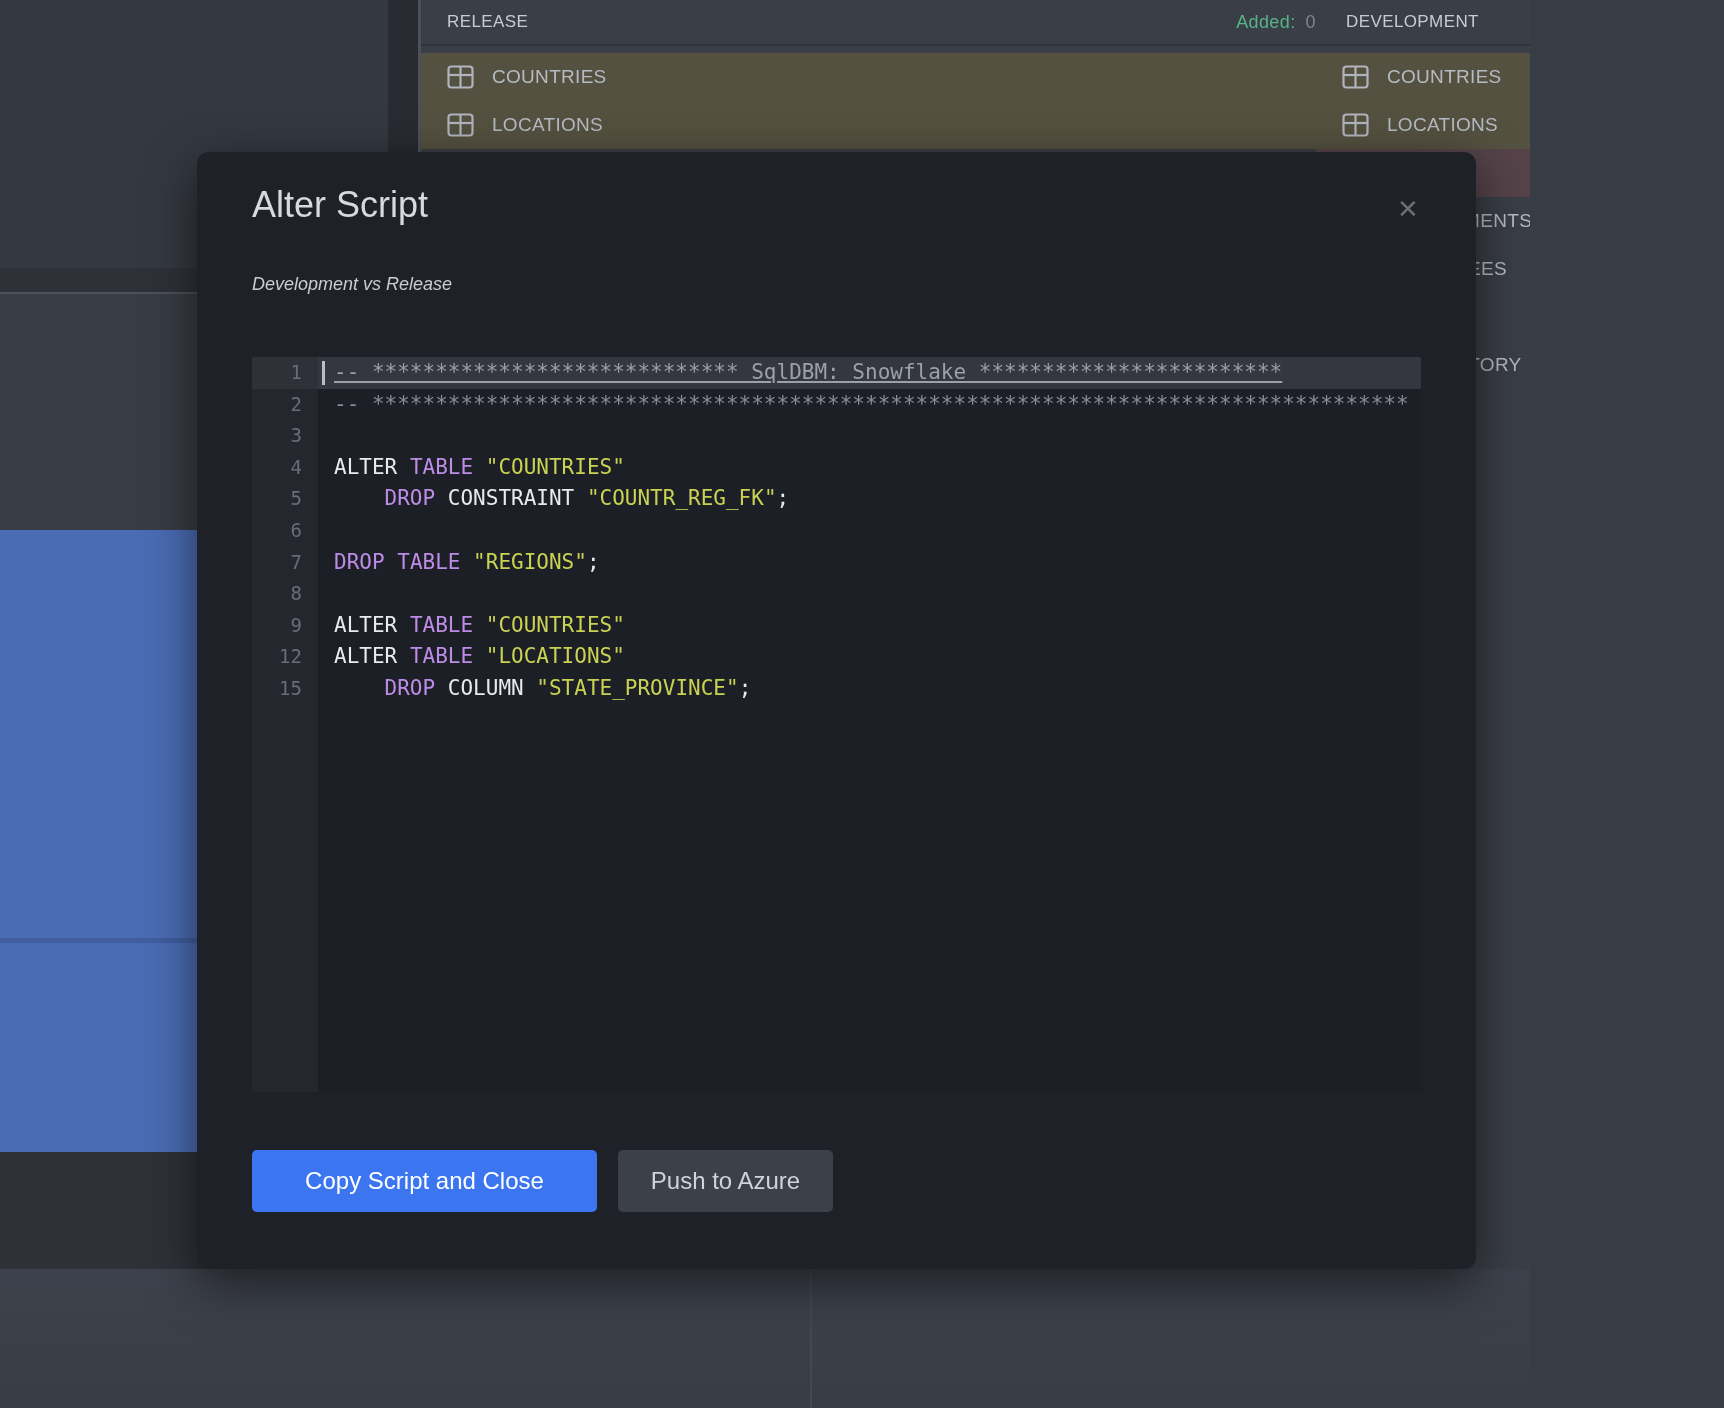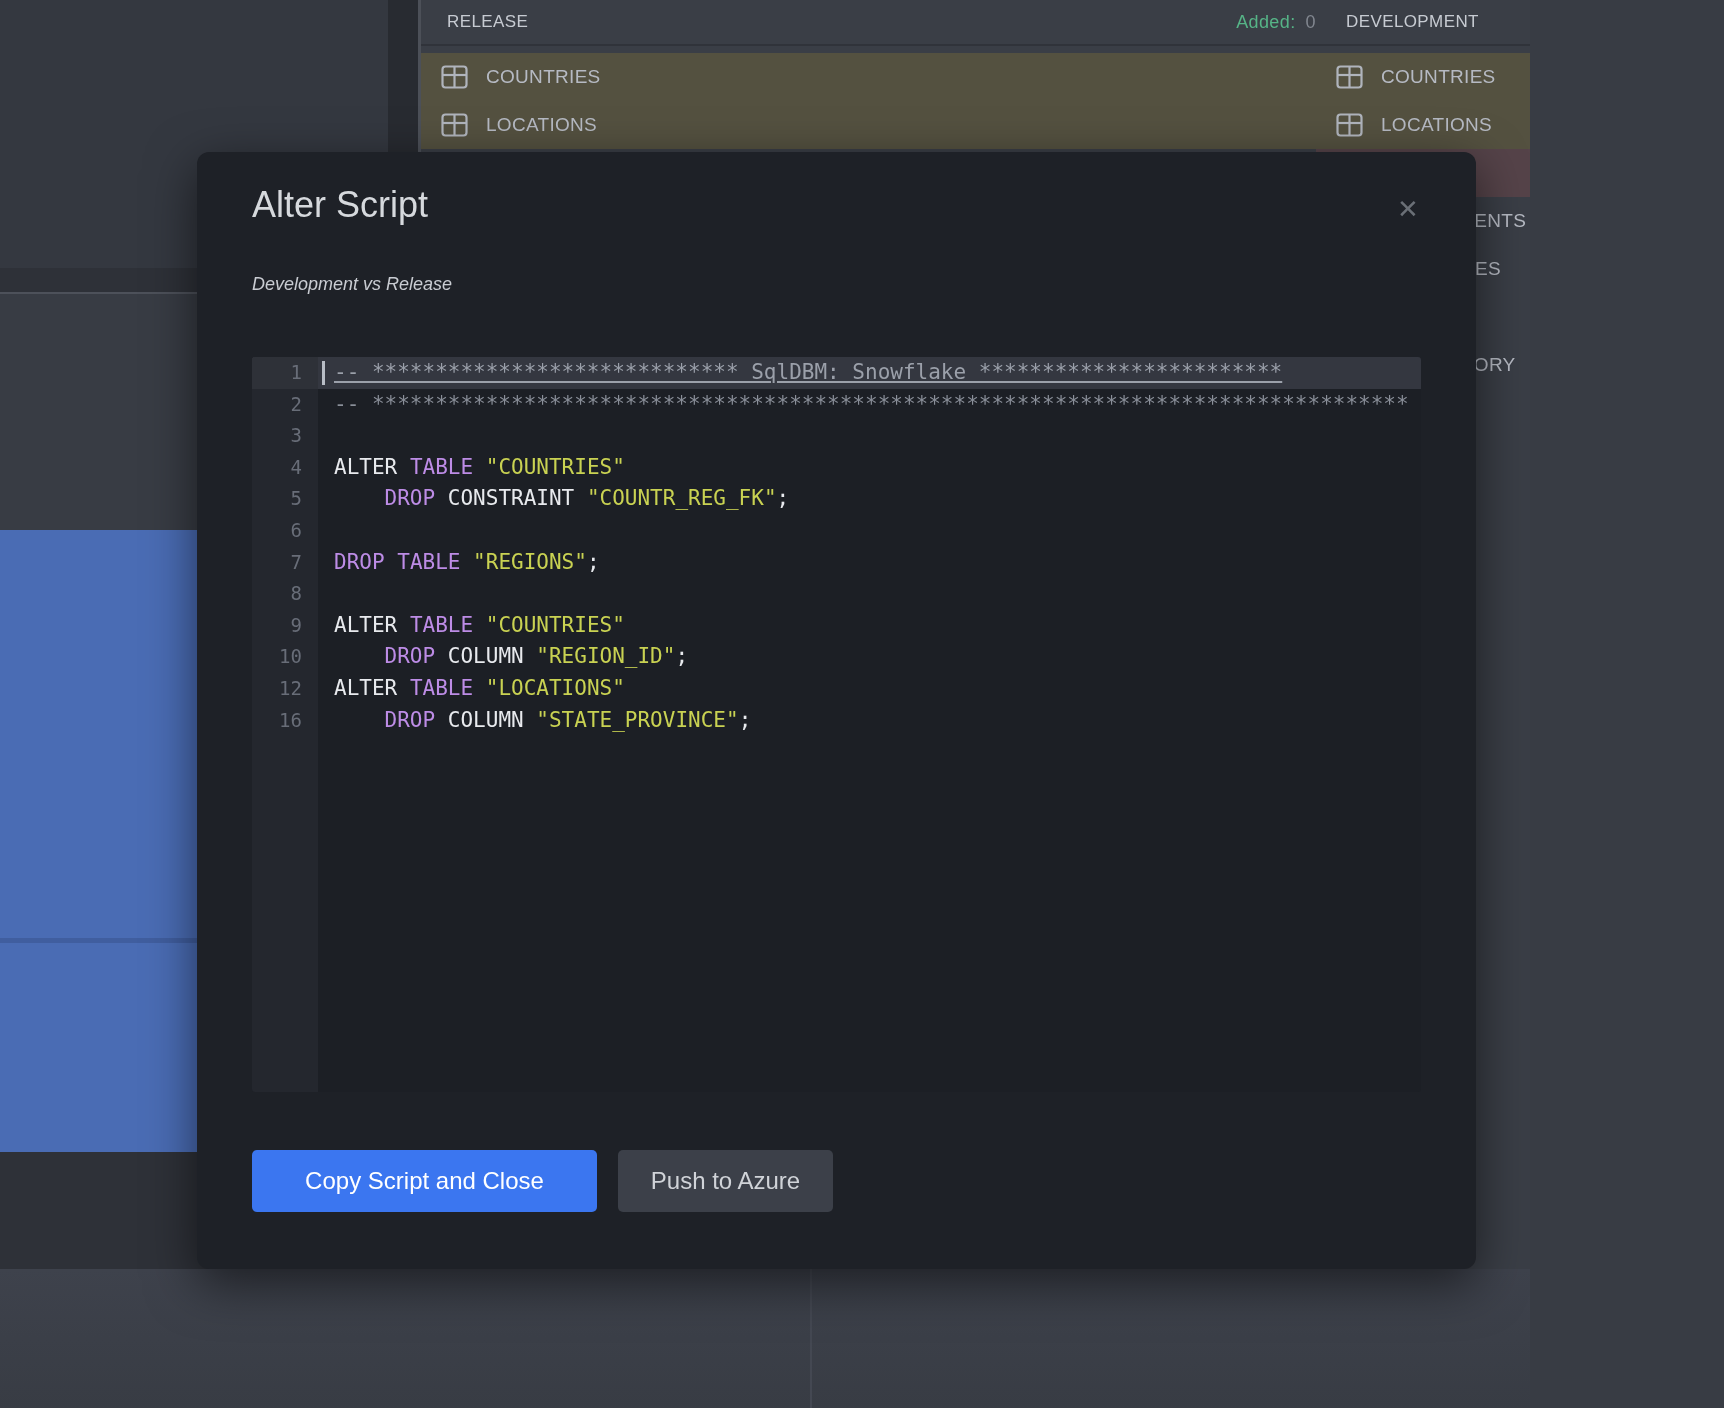--- a/index.html
+++ b/index.html
@@ -29,21 +29,21 @@
   .panel-header{position:absolute;left:0;top:0;right:0;height:46px;
     display:flex;align-items:center;justify-content:space-between;
     padding:0 36px 0 26px;border-bottom:2px solid #30333a;
     color:#c7cbd2;font-size:17px;letter-spacing:.4px;}
   .dev-panel .panel-header{padding-left:30px;}
   .added{display:flex;gap:10px;font-size:18px;}
   .added-label{color:#56b487;}
   .added-count{color:#81868f;}
   .rows{position:absolute;left:0;top:53px;right:0;}
   .trow{height:48px;display:flex;align-items:center;gap:18px;
-        padding-left:20px;color:#b6bac3;font-size:19px;letter-spacing:.3px;}
+        padding-left:26px;color:#b6bac3;font-size:19px;letter-spacing:.3px;}
   .trow.modified{background:#545140;}
   .trow.removed{background:#554349;}
   .ticon{flex:0 0 auto;display:flex;}
 
   
   .bottom-strip{left:0;top:1269px;width:1724px;height:139px;
     background:linear-gradient(#3e424c,#383c44);}
   .bottom-vline{left:810px;top:1269px;width:2px;height:139px;background:#444852;}
 
   
@@ -249,29 +249,25 @@
         </div>
         <div class="code-row">
           <div class="ln">8</div>
           <div class="codecell"></div>
         </div>
         <div class="code-row">
           <div class="ln">9</div>
           <div class="codecell"><span class="kw-a">ALTER</span><span class="plain"> </span><span class="kw-b">TABLE</span><span class="plain"> </span><span class="str">"COUNTRIES"</span></div>
         </div>
         <div class="code-row">
-          <div class="ln">10</div>
-          <div class="codecell"><span class="plain">    </span><span class="kw-b">DROP</span><span class="plain"> </span><span class="kw-a">COLUMN</span><span class="plain"> </span><span class="str">"REGION_ID"</span><span class="plain">;</span></div>
-        </div>
-        <div class="code-row">
           <div class="ln">12</div>
           <div class="codecell"><span class="kw-a">ALTER</span><span class="plain"> </span><span class="kw-b">TABLE</span><span class="plain"> </span><span class="str">"LOCATIONS"</span></div>
         </div>
         <div class="code-row">
-          <div class="ln">16</div>
+          <div class="ln">15</div>
           <div class="codecell"><span class="plain">    </span><span class="kw-b">DROP</span><span class="plain"> </span><span class="kw-a">COLUMN</span><span class="plain"> </span><span class="str">"STATE_PROVINCE"</span><span class="plain">;</span></div>
         </div>
       </div>
 
     <button class="btn btn-primary">Copy Script and Close</button>
     <button class="btn btn-secondary">Push to Azure</button>
   </div>
 
 </div>
 

